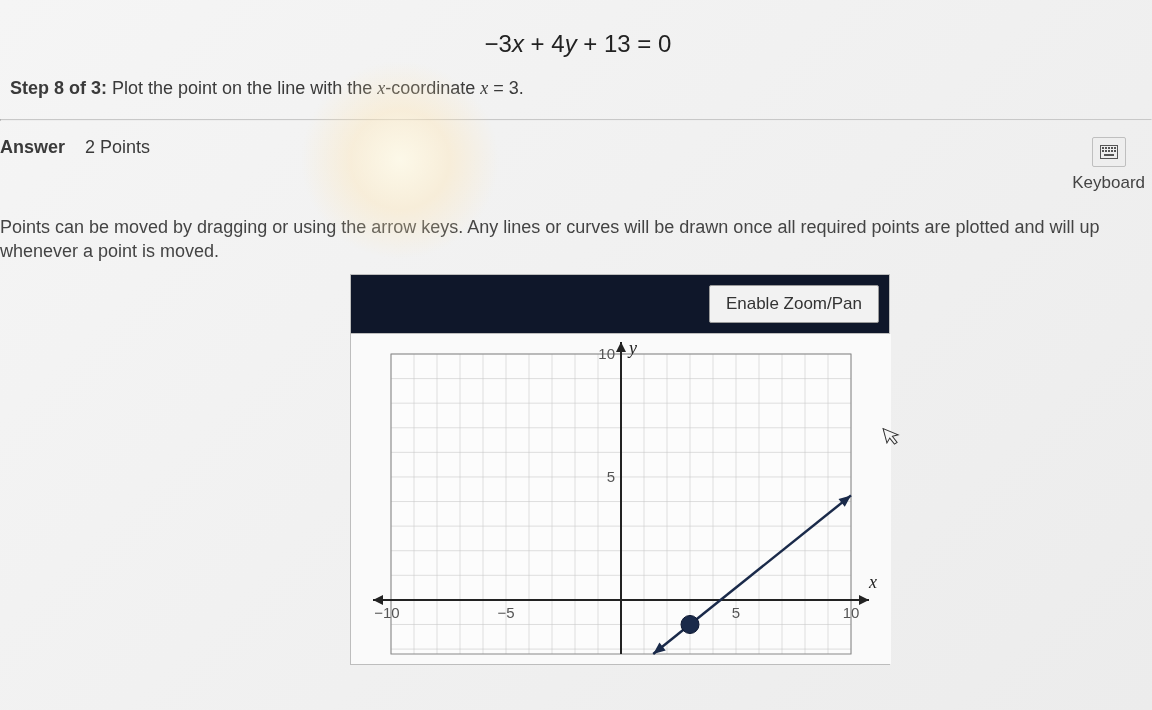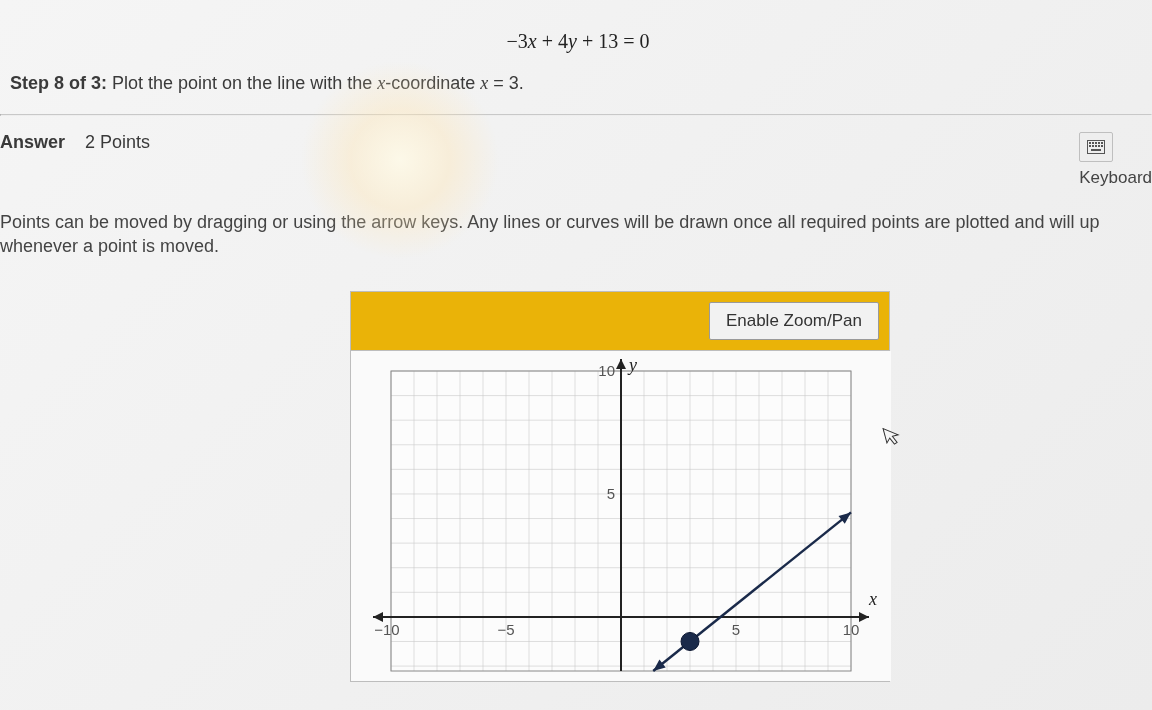--- a/index.html
+++ b/index.html
@@ -7,22 +7,22 @@
       font-family: Arial, Helvetica, sans-serif;
       background: linear-gradient(135deg, #f5f5f5 0%, #ececec 100%);
       width: 1152px;
       height: 710px;
       overflow: hidden;
       position: relative;
       color: #333;
     }
     .equation {
       text-align: center;
-      font-family: Liberation Serif, serif;
-      font-size: 20px;
+      font-family: Liberation Sans, sans-serif;
+      font-size: 24px;
       padding: 30px 0 20px 4px;
       color: #222;
     }
     .step-line {
       padding: 0 0 20px 10px;
       font-size: 18px;
       color: #3a3a3a;
     }
     .step-line .step-bold { font-weight: bold; }
     .step-line .math { font-style: italic; font-family: 'Times New Roman', serif; }
@@ -35,22 +35,22 @@
       justify-content: space-between;
       align-items: flex-start;
       padding: 16px 0 0 0;
     }
     .answer-left {
       font-size: 18px;
       color: #3a3a3a;
     }
     .answer-left .ans-bold { font-weight: bold; }
     .answer-right {
-      text-align: left;
-      padding-right: 0;
+      text-align: center;
+      padding-right: 7px;
     }
     .kb-icon-btn {
       border: 1px solid #bfbfbf;
       background: #eeeeee;
       width: 34px; height: 30px;
       display: inline-flex;
       align-items: center;
       justify-content: center;
       border-radius: 2px;
       cursor: pointer;
@@ -60,24 +60,24 @@
       color: #444;
       margin-top: 6px;
     }
     .instructions {
       padding: 22px 0 10px 0;
       font-size: 18px;
       color: #444;
       line-height: 1.35;
     }
     .graph-panel {
-      margin: 22px 0 0 350px;
+      margin: 0 0 0 350px;
       width: 540px;
       border: 1px solid #bdbdbd;
-      background: #eab308;
+      background: #0f172a;
     }
     .graph-toolbar {
       border-bottom: 1px solid #bdbdbd;
       padding: 10px;
       text-align: right;
     }
     .zoom-btn {
       border: 1px solid #9a9a9a;
       background: #f2f2f2;
       font-size: 17px;

